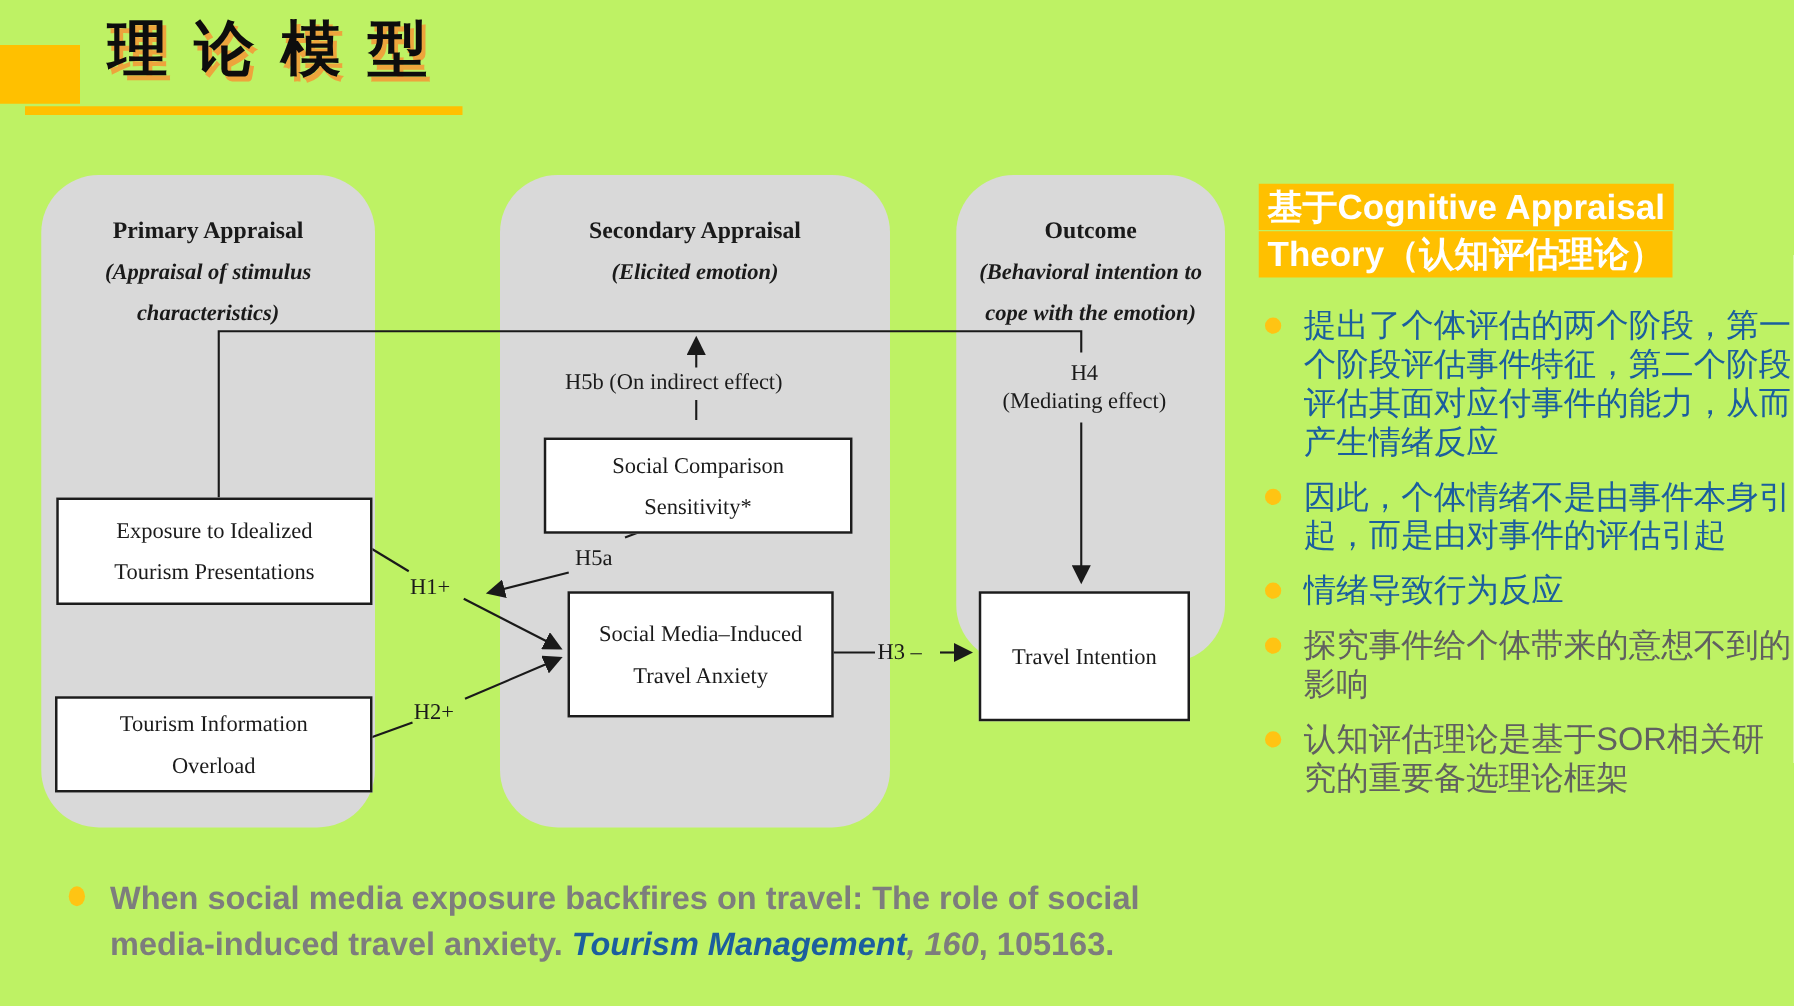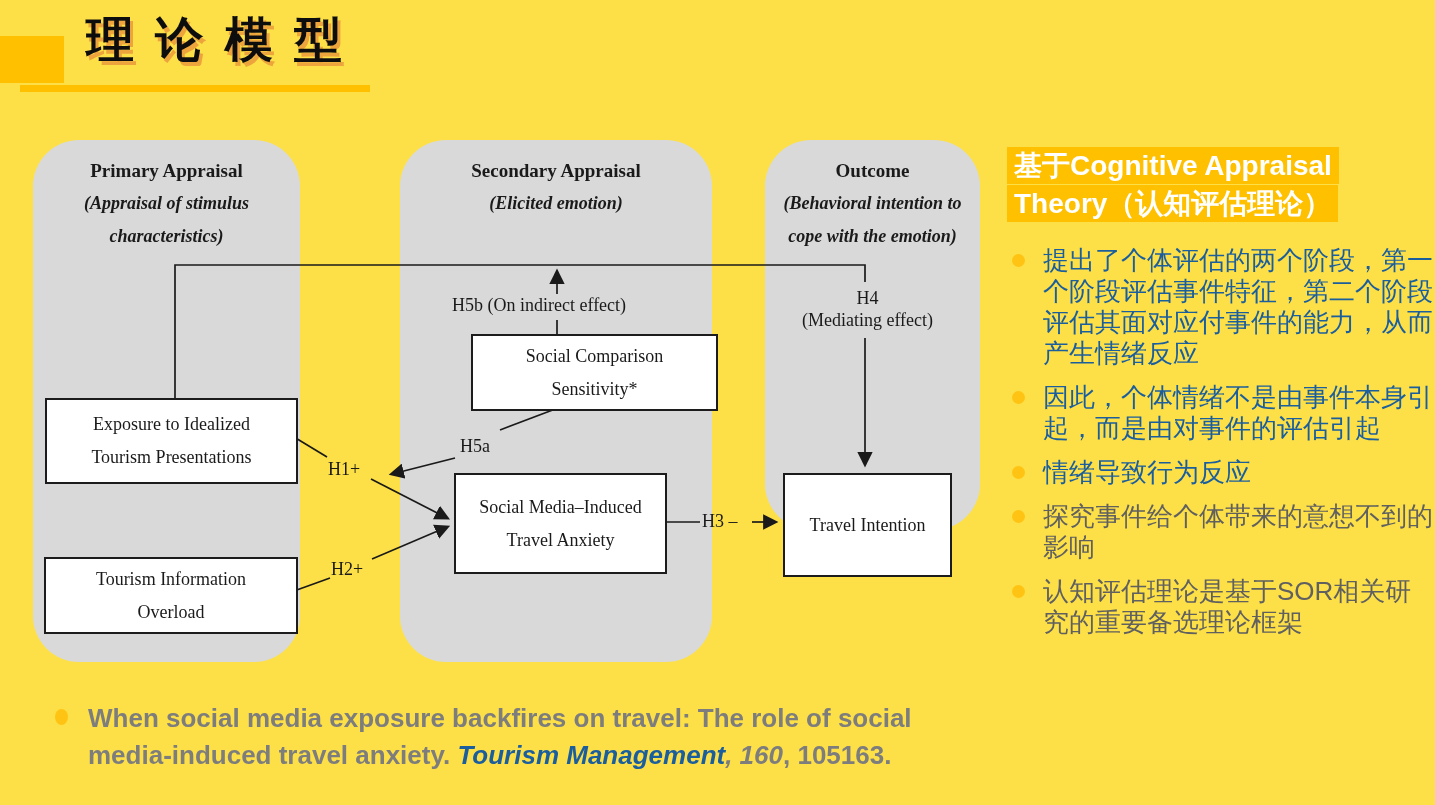--- a/index.html
+++ b/index.html
@@ -1,27 +1,27 @@
 <!DOCTYPE html>
 <html><head>
 <meta charset="utf-8">
 <style>
   html,body{margin:0;padding:0;background:#fff;}
-  #slide{position:relative;width:1435px;height:805px;background:#fde047;overflow:hidden;
+  #slide{position:relative;width:1435px;height:805px;background:#bef264;overflow:hidden;
          font-family:"Liberation Sans",sans-serif;}
 
   
   .accent-block{position:absolute;left:0;top:36px;width:64px;height:47px;background:#FFC000;}
   .title-underline{position:absolute;left:20px;top:85px;width:350px;height:7px;background:#FFC000;}
   .slide-title{position:absolute;left:86px;top:10px;font-size:48px;font-weight:bold;color:#0d0d0d;
                letter-spacing:4px;line-height:60px;text-shadow:3px 4px 0 #EDA43C;white-space:nowrap;}
 
   
   .panel{position:absolute;background:#D9D9D9;border-radius:46px;}
-  .panel-head{padding-top:14px;text-align:center;font-family:"Liberation Serif",serif;color:#1a1a1a;line-height:33px;}
+  .panel-head{padding-top:28px;text-align:center;font-family:"Liberation Serif",serif;color:#1a1a1a;line-height:33px;}
   .panel-title{font-size:19px;font-weight:bold;}
   .panel-sub{font-size:18px;font-weight:bold;font-style:italic;}
 
   .dbox{position:absolute;background:#ffffff;border:2px solid #1c1c1c;display:flex;flex-direction:column;
         justify-content:center;align-items:center;font-family:"Liberation Serif",serif;font-size:18px;
         color:#1a1a1a;line-height:33px;text-align:center;}
 
   .hlabel{position:absolute;font-family:"Liberation Serif",serif;font-size:18px;color:#1a1a1a;white-space:nowrap;}
   .hlabel-center{text-align:center;line-height:22px;white-space:normal;}
 
@@ -100,21 +100,21 @@
   </svg>
 
   <div class="dbox" style="left:45px;top:398px;width:249px;height:82px;">
     <div>Exposure to Idealized</div>
     <div>Tourism Presentations</div>
   </div>
   <div class="dbox" style="left:44px;top:557px;width:250px;height:73px;">
     <div>Tourism Information</div>
     <div>Overload</div>
   </div>
-  <div class="dbox" style="left:435px;top:334px;width:243px;height:73px;margin-left:36px;">
+  <div class="dbox" style="left:435px;top:350px;width:243px;height:73px;">
     <div>Social Comparison</div>
     <div>Sensitivity*</div>
   </div>
   <div class="dbox" style="left:454px;top:473px;width:209px;height:97px;">
     <div>Social Media–Induced</div>
     <div>Travel Anxiety</div>
   </div>
   <div class="dbox" style="left:783px;top:473px;width:165px;height:100px;">
     <div>Travel Intention</div>
   </div>

